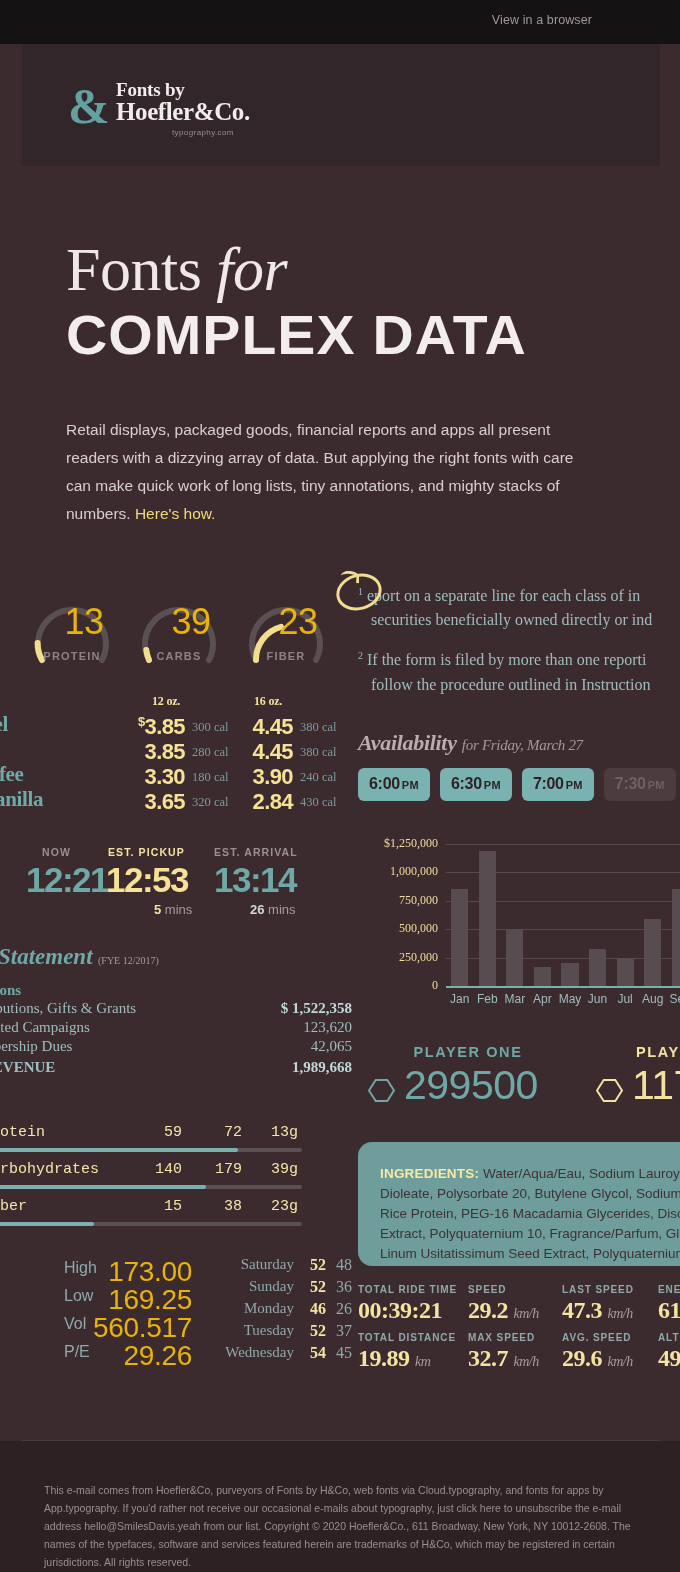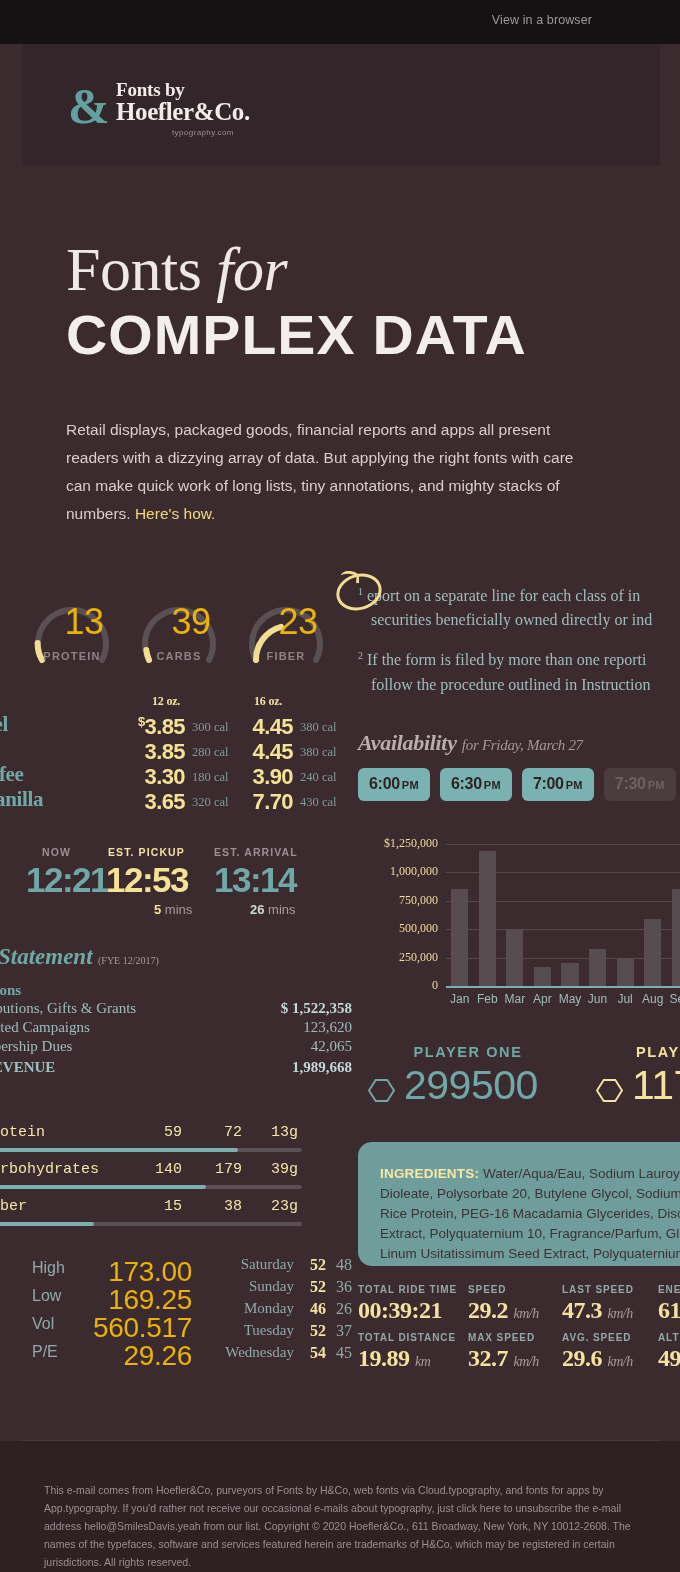--- a/index.html
+++ b/index.html
@@ -154,21 +154,21 @@
     font-size:15px;color:#f4e6a8;
   }
   .nutri .track{
     position:absolute;left:0;top:24px;width:320px;height:4px;
     background:#5b5154;border-radius:2px;
   }
   .nutri .fill{position:absolute;left:0;top:0;height:4px;background:#7bb0ae;border-radius:2px;}
 
   
   .stock{left:10px;top:690px;width:160px;}
-  .stock .row{position:relative;height:28px;}
+  .stock .row{position:relative;height:28px;margin-left:32px;}
   .stock .k{position:absolute;left:0;top:3px;font-size:16px;color:#8fa9aa;}
   .stock .v{position:absolute;right:0;top:0;font-size:28px;color:#eab308;letter-spacing:-.3px;}
 
   .weather{left:180px;top:690px;width:150px;}
   .weather .row{position:relative;height:22px;}
   .weather .d{
     position:absolute;right:58px;top:0;
     font-family:"Liberation Serif", serif;font-size:15px;color:#8fa9aa;
   }
   .weather .hi{
@@ -354,21 +354,21 @@
         <div class="nm">offee</div>
         <div class="pr" style="left:118px;width:85px">3.30</div>
         <div class="cal" style="left:210px;top:6px">180 cal</div>
         <div class="pr" style="left:226px;width:85px">3.90</div>
         <div class="cal" style="left:318px;top:6px">240 cal</div>
       </div>
       <div class="hrow">
         <div class="nm">Vanilla</div>
         <div class="pr" style="left:118px;width:85px">3.65</div>
         <div class="cal" style="left:210px;top:6px">320 cal</div>
-        <div class="pr" style="left:226px;width:85px">7.70</div>
+        <div class="pr" style="left:226px;width:85px">2.84</div>
         <div class="cal" style="left:318px;top:6px">430 cal</div>
       </div>
     </div>
 
     <div class="cell pickup">
       <div class="k" style="left:60px;top:0;color:#9a9093">NOW</div>
       <div class="v" style="left:44px;top:14px;color:#6fa8a6">12:21</div>
 
       <div class="k" style="left:126px;top:0;color:#f3e2a3">EST. PICKUP</div>
       <div class="v" style="left:124px;top:14px;color:#f6e296">12:53</div>

